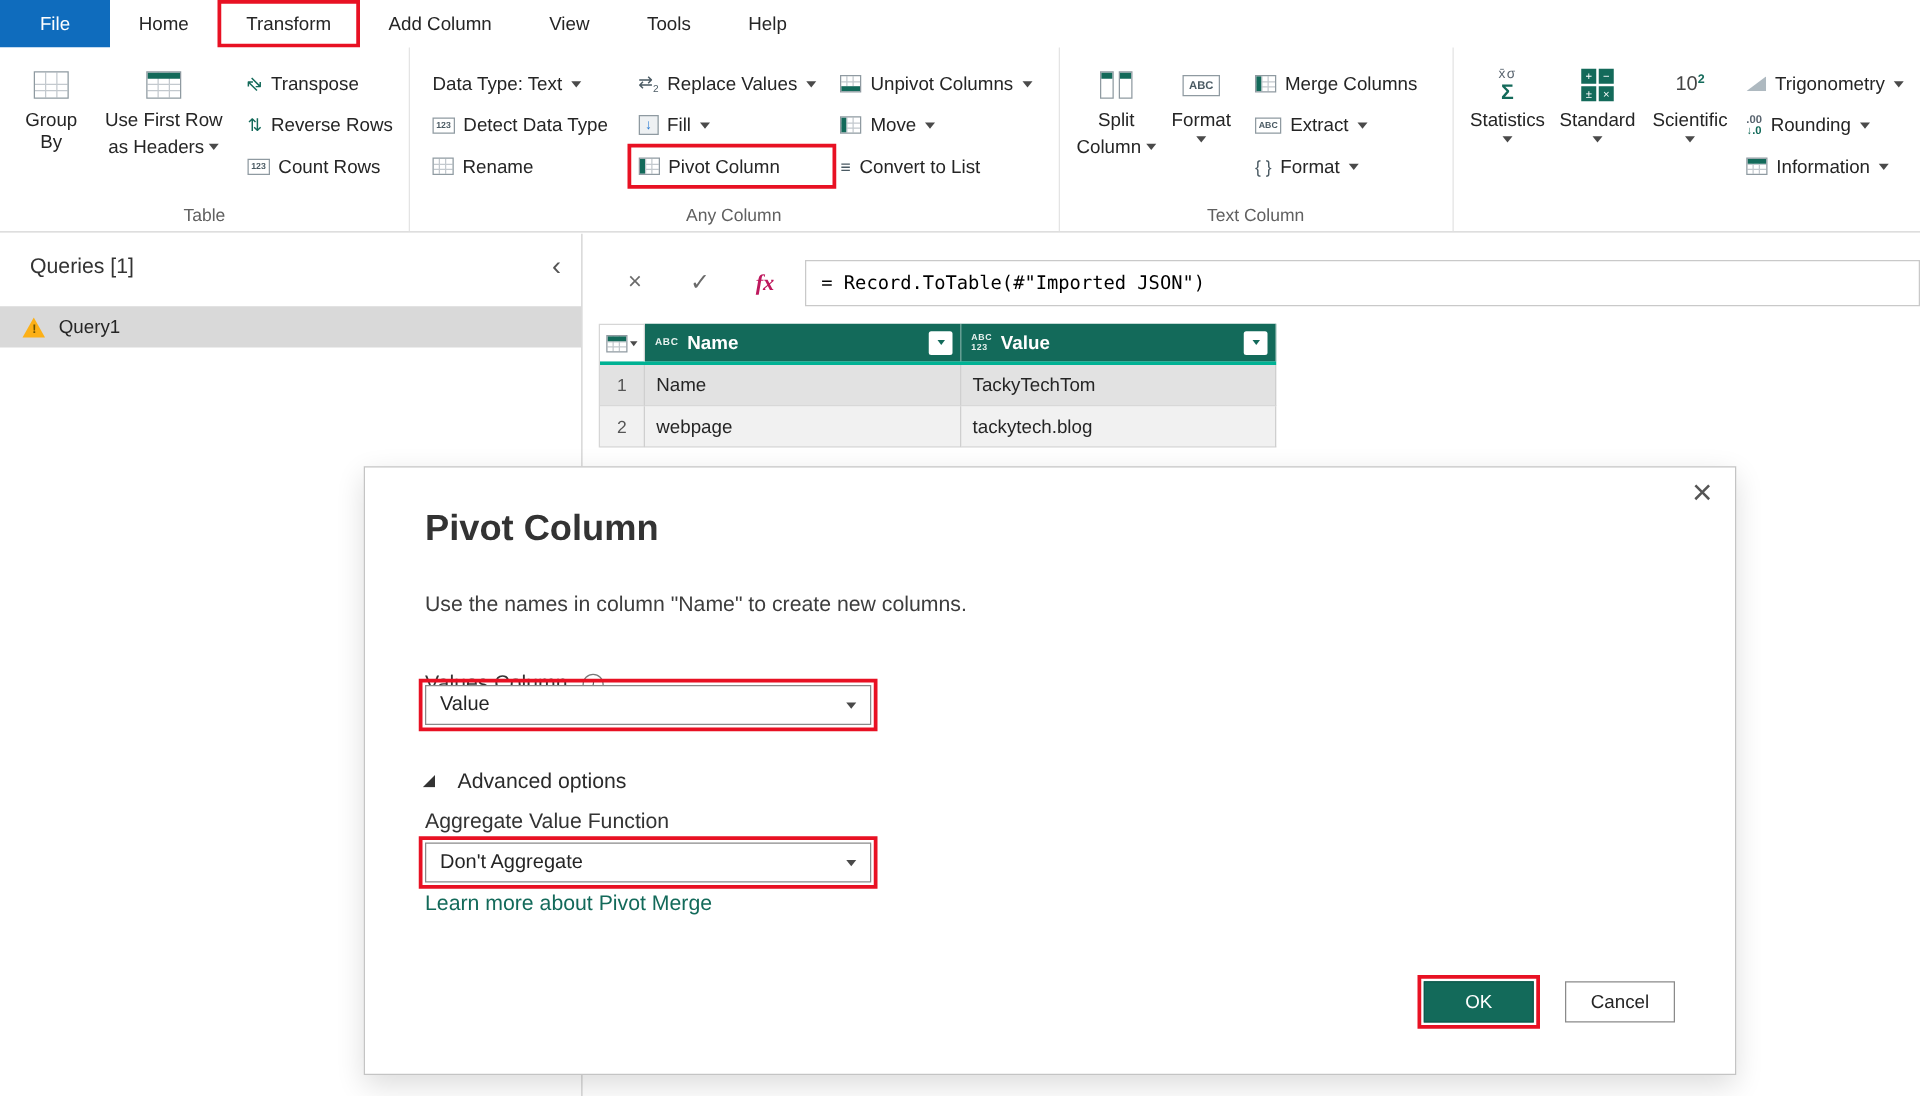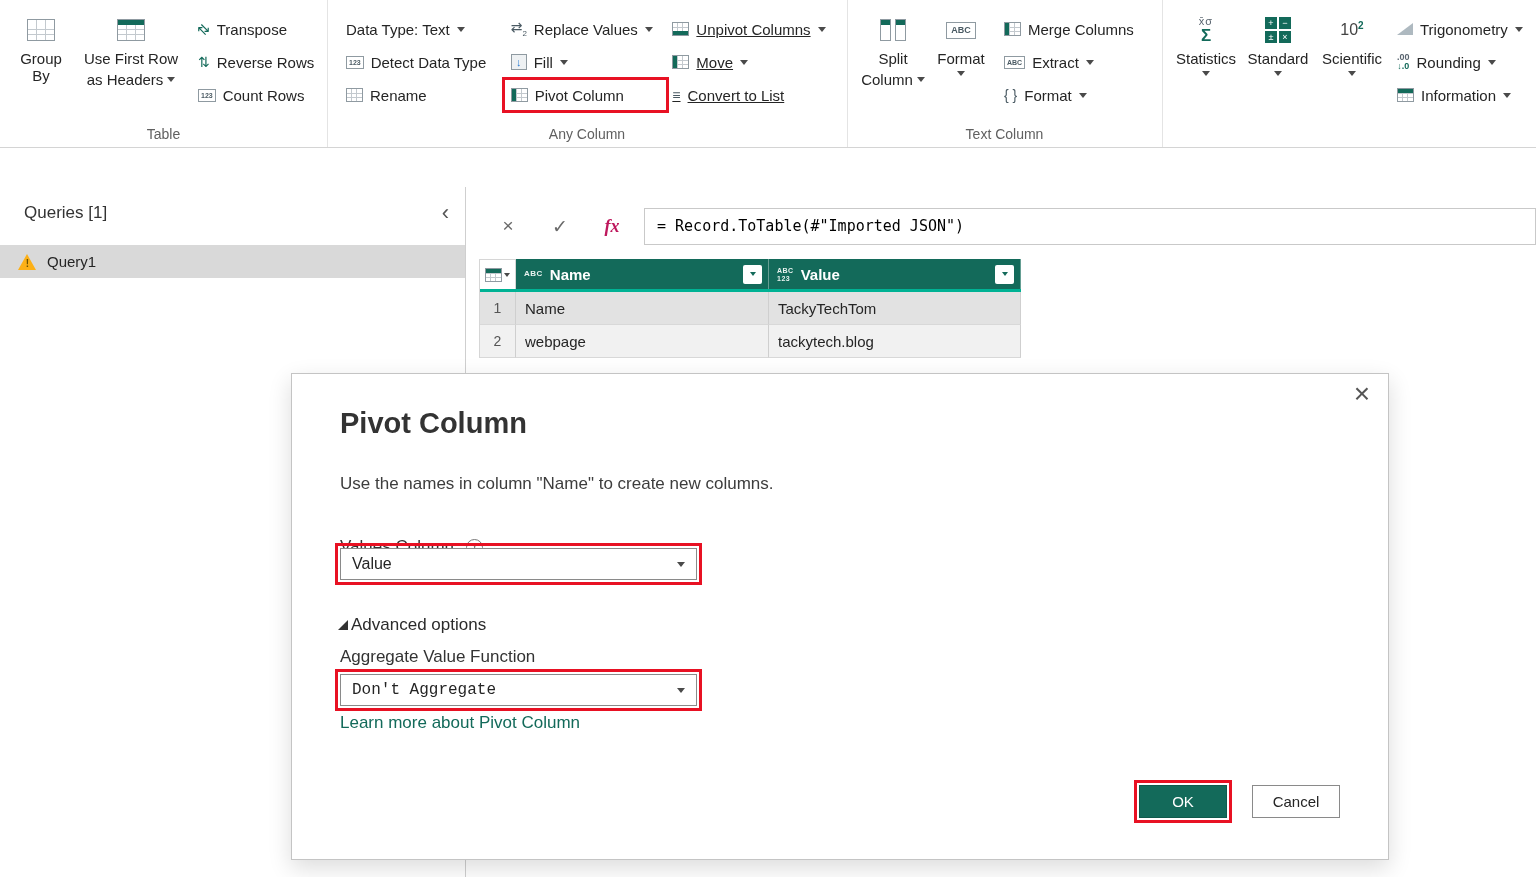--- a/index.html
+++ b/index.html
@@ -24,21 +24,21 @@
   .g-num { width:374px; display:flex; padding-left:10px; gap:4px; }
 
   .bigbtn { display:flex; flex-direction:column; align-items:center; text-align:center; font-size:15px; color:#252525; padding-top:2px; gap:4px; cursor:default; }
   .bigbtn .icarea { height:32px; display:flex; align-items:center; justify-content:center; }
   .bigbtn .blabel { line-height:17px; }
   .inline-caret { display:inline-flex; align-items:center; gap:4px; justify-content:center; }
 
   .sm-col { display:flex; flex-direction:column; padding-top:2px; }
   .smbtn { display:flex; align-items:center; gap:7px; height:30px; margin-bottom:3px; font-size:15px; color:#252525; padding:0 6px; white-space:nowrap; cursor:default; }
   .smbtn.annot { outline:3px solid #E81123; outline-offset:0px; }
-  .col1 { width:165px; } .col2 { width:162px; } .col3 { width:181px;text-decoration:underline; }
+  .col1 { width:165px; } .col2 { width:162px; } .col3 { width:181px; }
 
   .caret { width:0; height:0; border-left:4px solid transparent; border-right:4px solid transparent; border-top:5px solid #4a4a4a; flex:0 0 auto; display:inline-block; }
   .caret.teal { border-top-color:#136A5A; }
   .caret.tiny { border-left-width:3px; border-right-width:3px; border-top-width:4px; }
 
   
   .ic-grid { width:17px; height:14px; border:1px solid #8f9aa1; background-color:#fff; background-repeat:no-repeat; flex:0 0 auto;
     background-image:linear-gradient(#c3c9ce,#c3c9ce),linear-gradient(#c3c9ce,#c3c9ce),linear-gradient(#c3c9ce,#c3c9ce),linear-gradient(#c3c9ce,#c3c9ce);
     background-size:15px 1px,15px 1px,1px 12px,1px 12px; background-position:0 4px,0 8px,4px 0,9px 0; }
   .ic-grid.t-top { background-image:linear-gradient(#136A5A,#136A5A),linear-gradient(#c3c9ce,#c3c9ce),linear-gradient(#c3c9ce,#c3c9ce),linear-gradient(#c3c9ce,#c3c9ce),linear-gradient(#c3c9ce,#c3c9ce);
@@ -106,34 +106,43 @@
   .tr.r2 { background:#f1f1f1; }
 
   
   .dialog { position:absolute; left:291px; top:373px; width:1098px; height:487px; background:#fff; border:1px solid #c4c4c4; box-shadow:0 8px 22px rgba(0,0,0,.14); z-index:10; }
   .dlg-close { position:absolute; top:6px; right:18px; font-size:28px; color:#555; line-height:1; cursor:default; }
   .dlg-title { position:absolute; left:48px; top:33px; font-size:29px; font-weight:600; color:#333; }
   .dlg-desc { position:absolute; left:48px; top:100px; font-size:17px; color:#3d3d3d; }
   .dlg-values-label { position:absolute; left:48px; top:163px; font-size:17px; color:#333; display:flex; align-items:center; gap:12px; }
   .info-circle { width:17px; height:17px; border:1px solid #777; border-radius:50%; font-size:11px; font-style:italic; font-family:"Liberation Serif",serif; display:flex; align-items:center; justify-content:center; color:#555; cursor:default; }
   .dd { position:absolute; left:48px; width:357px; height:32px; border:1px solid #8a8a8a; background:#fff; display:flex; align-items:center; justify-content:space-between; padding:0 11px; font-size:16px; color:#252525; cursor:default; }
-  .dd1 { top:174px; } .dd2 { top:300px;font-family:Liberation Mono, monospace; }
+  .dd1 { top:174px; } .dd2 { top:300px; }
   .annot2 { outline:3px solid #E81123; outline-offset:2px; }
-  .adv-toggle { position:absolute; left:46px; top:241px; font-size:17px; color:#2b2b2b; display:flex; align-items:center; gap:3px; cursor:default; }
+  .adv-toggle { position:absolute; left:46px; top:241px; font-size:17px; color:#2b2b2b; display:flex; align-items:center; gap:18px; cursor:default; }
   .tri-adv { width:10px; height:10px; background:#333; clip-path:polygon(100% 0,100% 100%,0 100%); }
   .agg-label { position:absolute; left:48px; top:273px; font-size:17px; color:#333; }
   .learn-link { position:absolute; left:48px; top:339px; font-size:17px; color:#136A5A; cursor:default; }
   .btn-ok { position:absolute; left:847px; top:411px; width:88px; height:33px; background:#136A5A; color:#fff; font-size:15px; display:flex; align-items:center; justify-content:center; border:1px solid #0f5a4c; cursor:default; }
   .btn-cancel { position:absolute; left:960px; top:411px; width:88px; height:33px; background:#fff; color:#252525; font-size:15px; display:flex; align-items:center; justify-content:center; border:1px solid #8a8a8a; cursor:default; }
 </style>
 </head>
 <body>
 
 <div id="app">
 
+  <div class="menubar">
+    <div class="file-tab">File</div>
+    <div class="menu-tab">Home</div>
+    <div class="menu-tab annot">Transform</div>
+    <div class="menu-tab">Add Column</div>
+    <div class="menu-tab">View</div>
+    <div class="menu-tab">Tools</div>
+    <div class="menu-tab">Help</div>
+  </div>
 
   <div class="ribbon">
 
     <div class="rgroup g-table">
       <div class="bigbtn" style="width:58px">
         <span class="icarea">
             <span class="ic-grid-big plain"></span>
           </span>
         <span class="blabel">Group By</span>
       </div>
@@ -388,19 +397,19 @@
 
     <div class="adv-toggle">
       <span class="tri-adv"></span>
       <span>Advanced options</span>
     </div>
     <div class="agg-label">Aggregate Value Function</div>
     <div class="dd dd2 annot2">
       <span>Don't Aggregate</span>
       <span class="caret"></span>
     </div>
-    <div class="learn-link">Learn more about Pivot Column</div>
+    <div class="learn-link">Learn more about Pivot Merge</div>
 
     <div class="btn-ok annot2">OK</div>
     <div class="btn-cancel">Cancel</div>
   </div>
 
 </div>
 
 </body></html>

